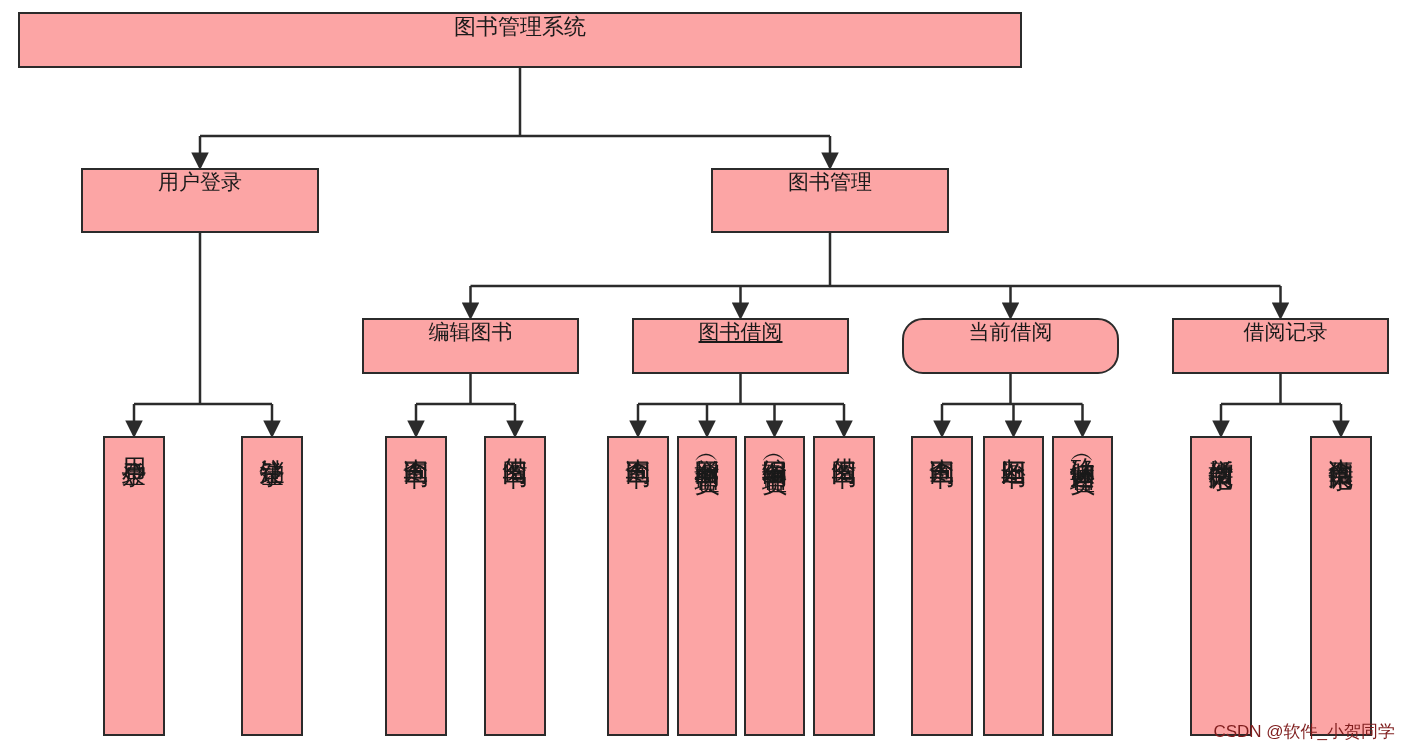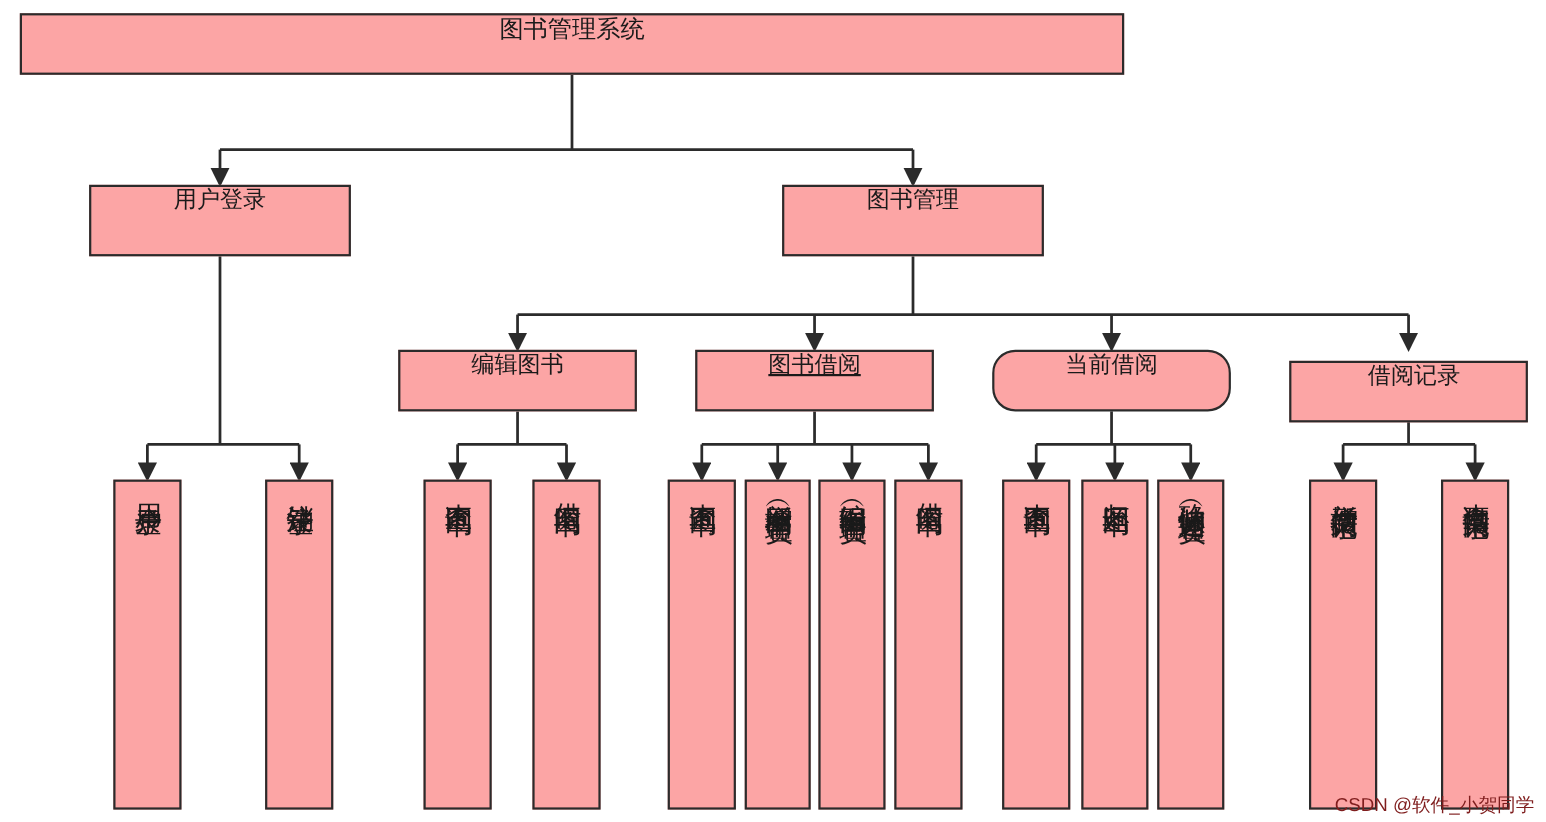--- a/index.html
+++ b/index.html
@@ -104,21 +104,21 @@
 
   <div class="node h-node" style="left: 362px; top: 318px; width: 217px; height: 56px;">
     <span class="lbl">编辑图书</span>
   </div>
   <div class="node h-node" style="left: 632px; top: 318px; width: 217px; height: 56px; text-decoration: underline;">
     <span class="lbl">图书借阅</span>
   </div>
   <div class="node h-node" style="left: 902px; top: 318px; width: 217px; height: 56px; border-radius: 21px;">
     <span class="lbl">当前借阅</span>
   </div>
-  <div class="node h-node" style="left: 1172px; top: 328px; width: 217px; height: 56px; padding-left: 10px;">
+  <div class="node h-node" style="left: 1172px; top: 318px; width: 217px; height: 56px; padding-left: 10px;">
     <span class="lbl">借阅记录</span>
   </div>
 
   <div class="node v-node" style="left: 103px; top: 436px; width: 62px; height: 300px;">
     <span class="lbl">用户登录</span>
   </div>
   <div class="node v-node" style="left: 241px; top: 436px; width: 62px; height: 300px;">
     <span class="lbl">注销登录</span>
   </div>
 

